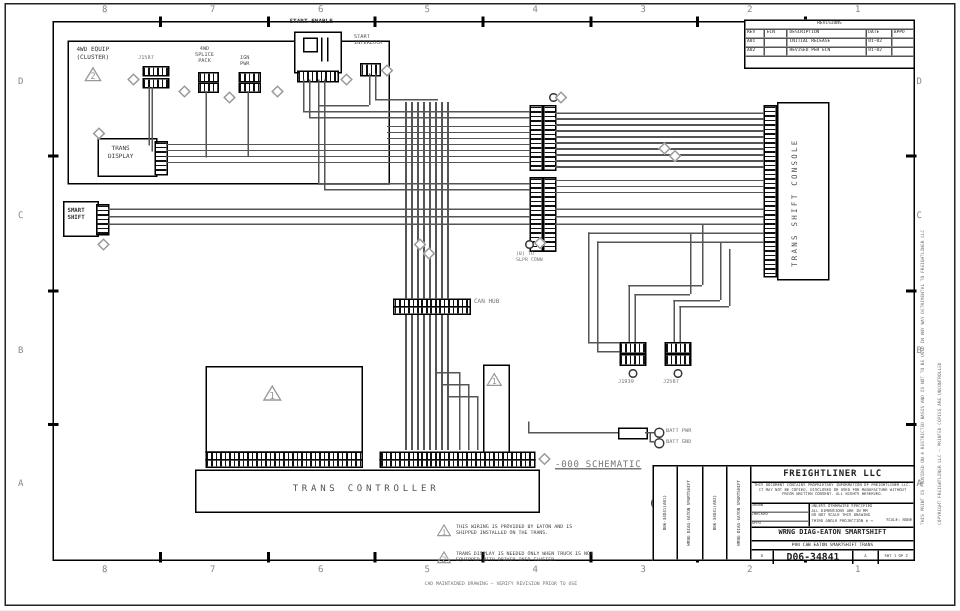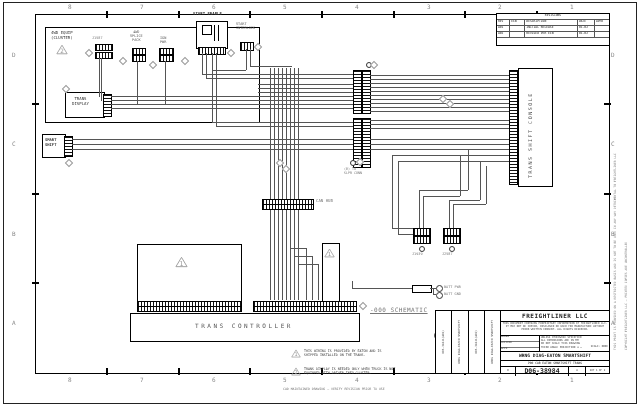--- a/index.html
+++ b/index.html
@@ -349,21 +349,21 @@
           <span class="mini" style="display:block">DO NOT SCALE THIS DRAWING</span>
           <span class="mini" style="display:inline-block">THIRD ANGLE PROJECTION</span>
           <span class="mini" style="display:inline-block">⊕ ↔</span>
           <span class="mini" style="display:inline-block;float:right">SCALE: NONE</span>
         </div>
       </div>
       <div class="tbrow" style="height:8px;display:flex;align-items:center;justify-content:center;font-size:4.6px;font-weight:bold">WRNG DIAG-EATON SMARTSHIFT</div>
       <div class="tbrow" style="height:5px;display:flex;align-items:center;justify-content:center;font-size:3px">P00 CAB EATON SMARTSHIFT TRANS</div>
       <div style="height:9px;display:flex">
         <div style="width:14px;border-right:1px solid #000;display:flex;align-items:center;justify-content:center" class="mini">D</div>
-        <div style="width:52px;border-right:1px solid #000;display:flex;align-items:center;justify-content:center;font-size:6.5px;font-weight:bold">D06-38984</div>
+        <div style="width:52px;border-right:1px solid #000;display:flex;align-items:center;justify-content:center;font-size:6.5px;font-weight:bold">D06-34841</div>
         <div style="width:16px;border-right:1px solid #000;display:flex;align-items:center;justify-content:center" class="mini">A</div>
         <div style="flex:1;display:flex;align-items:center;justify-content:center" class="mini">SHT 1 OF 2</div>
       </div>
     </div>
   </div>
 
   <div class="lbl vert" style="left:614px;top:140px;height:210px;font-size:3px;color:#777">THIS PRINT IS PROVIDED ON A RESTRICTED BASIS AND IS NOT TO BE USED IN ANY WAY DETRIMENTAL TO FREIGHTLINER LLC</div>
   <div class="lbl vert" style="left:625px;top:180px;height:170px;font-size:3px;color:#777">COPYRIGHT FREIGHTLINER LLC — PRINTED COPIES ARE UNCONTROLLED</div>
   <div class="lbl" style="left:283px;top:388px;font-size:3.2px;color:#777">CAD MAINTAINED DRAWING — VERIFY REVISION PRIOR TO USE</div>
 </div>

